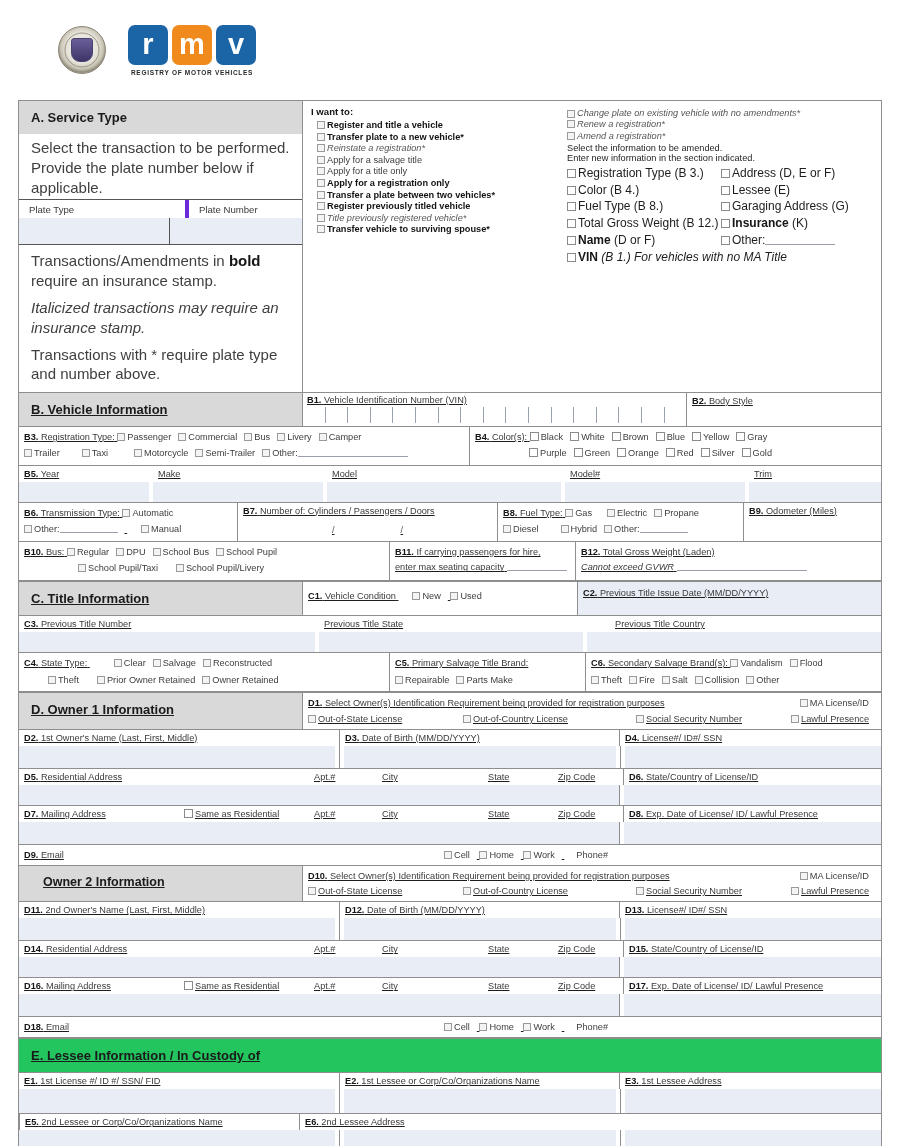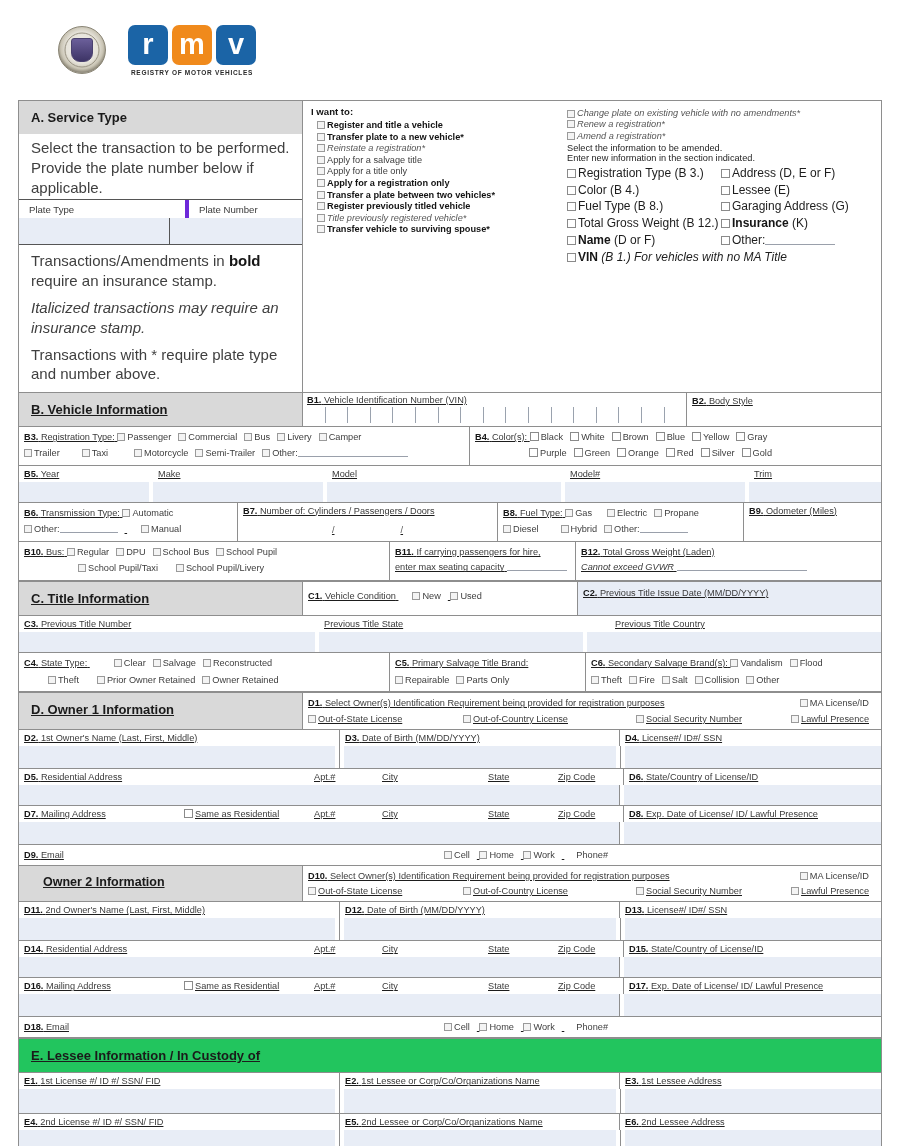--- a/index.html
+++ b/index.html
@@ -306,21 +306,21 @@
       <div class="cell" style="width:370px;line-height:1.7">
         <b class="k">C4.</b> <span>State Type:</span>
         <span class="opt" style="margin-left:24px"><span class="cb"></span><span>Clear</span></span><span class="opt"><span class="cb"></span><span>Salvage</span></span><span class="opt"><span class="cb"></span><span>Reconstructed</span></span>
         <div style="margin-top:1px;padding-left:24px">
           <span class="opt" style="margin-right:18px"><span class="cb"></span><span>Theft</span></span><span class="opt"><span class="cb"></span><span>Prior Owner Retained</span></span><span class="opt"><span class="cb"></span><span>Owner Retained</span></span>
         </div>
       </div>
       <div class="cell bl" style="width:196px;line-height:1.7">
         <b class="k">C5.</b> <span>Primary Salvage Title Brand:</span>
         <div style="margin-top:1px">
-          <span class="opt"><span class="cb"></span><span>Repairable</span></span><span class="opt"><span class="cb"></span><span>Parts Only</span></span>
+          <span class="opt"><span class="cb"></span><span>Repairable</span></span><span class="opt"><span class="cb"></span><span>Parts Make</span></span>
         </div>
       </div>
       <div class="cell bl" style="flex:1;line-height:1.7">
         <b class="k">C6.</b> <span>Secondary Salvage Brand(s):</span>
         <span class="opt"><span class="cb"></span><span>Vandalism</span></span><span class="opt"><span class="cb"></span><span>Flood</span></span>
         <div style="margin-top:1px">
           <span class="opt"><span class="cb"></span><span>Theft</span></span><span class="opt"><span class="cb"></span><span>Fire</span></span><span class="opt"><span class="cb"></span><span>Salt</span></span><span class="opt"><span class="cb"></span><span>Collision</span></span><span class="opt"><span class="cb"></span><span>Other</span></span>
         </div>
       </div>
     </div>
@@ -480,21 +480,20 @@
     <div class="row bb" style="height:24px">
       <div class="fill" style="width:316px"></div>
         <div style="width:4px"></div>
       <div class="bl" style="width:4px"></div>
         <div class="fill" style="width:272px"></div>
         <div style="width:4px"></div>
       <div class="bl" style="width:4px"></div>
         <div class="fill" style="flex:1"></div>
     </div>
     <div class="row">
-      <div class="cell" style="width:320px"><b class="k">E4.</b> <span>2nd License #/ ID #/ SSN/ FID</span></div>
       <div class="cell bl" style="width:280px"><b class="k">E5.</b> <span>2nd Lessee or Corp/Co/Organizations Name</span></div>
       <div class="cell bl" style="flex:1"><b class="k">E6.</b> <span>2nd Lessee Address</span></div>
     </div>
     <div class="row" style="height:26px">
       <div class="fill" style="width:316px"></div>
         <div style="width:4px"></div>
       <div class="bl" style="width:4px"></div>
         <div class="fill" style="width:272px"></div>
         <div style="width:4px"></div>
       <div class="bl" style="width:4px"></div>

